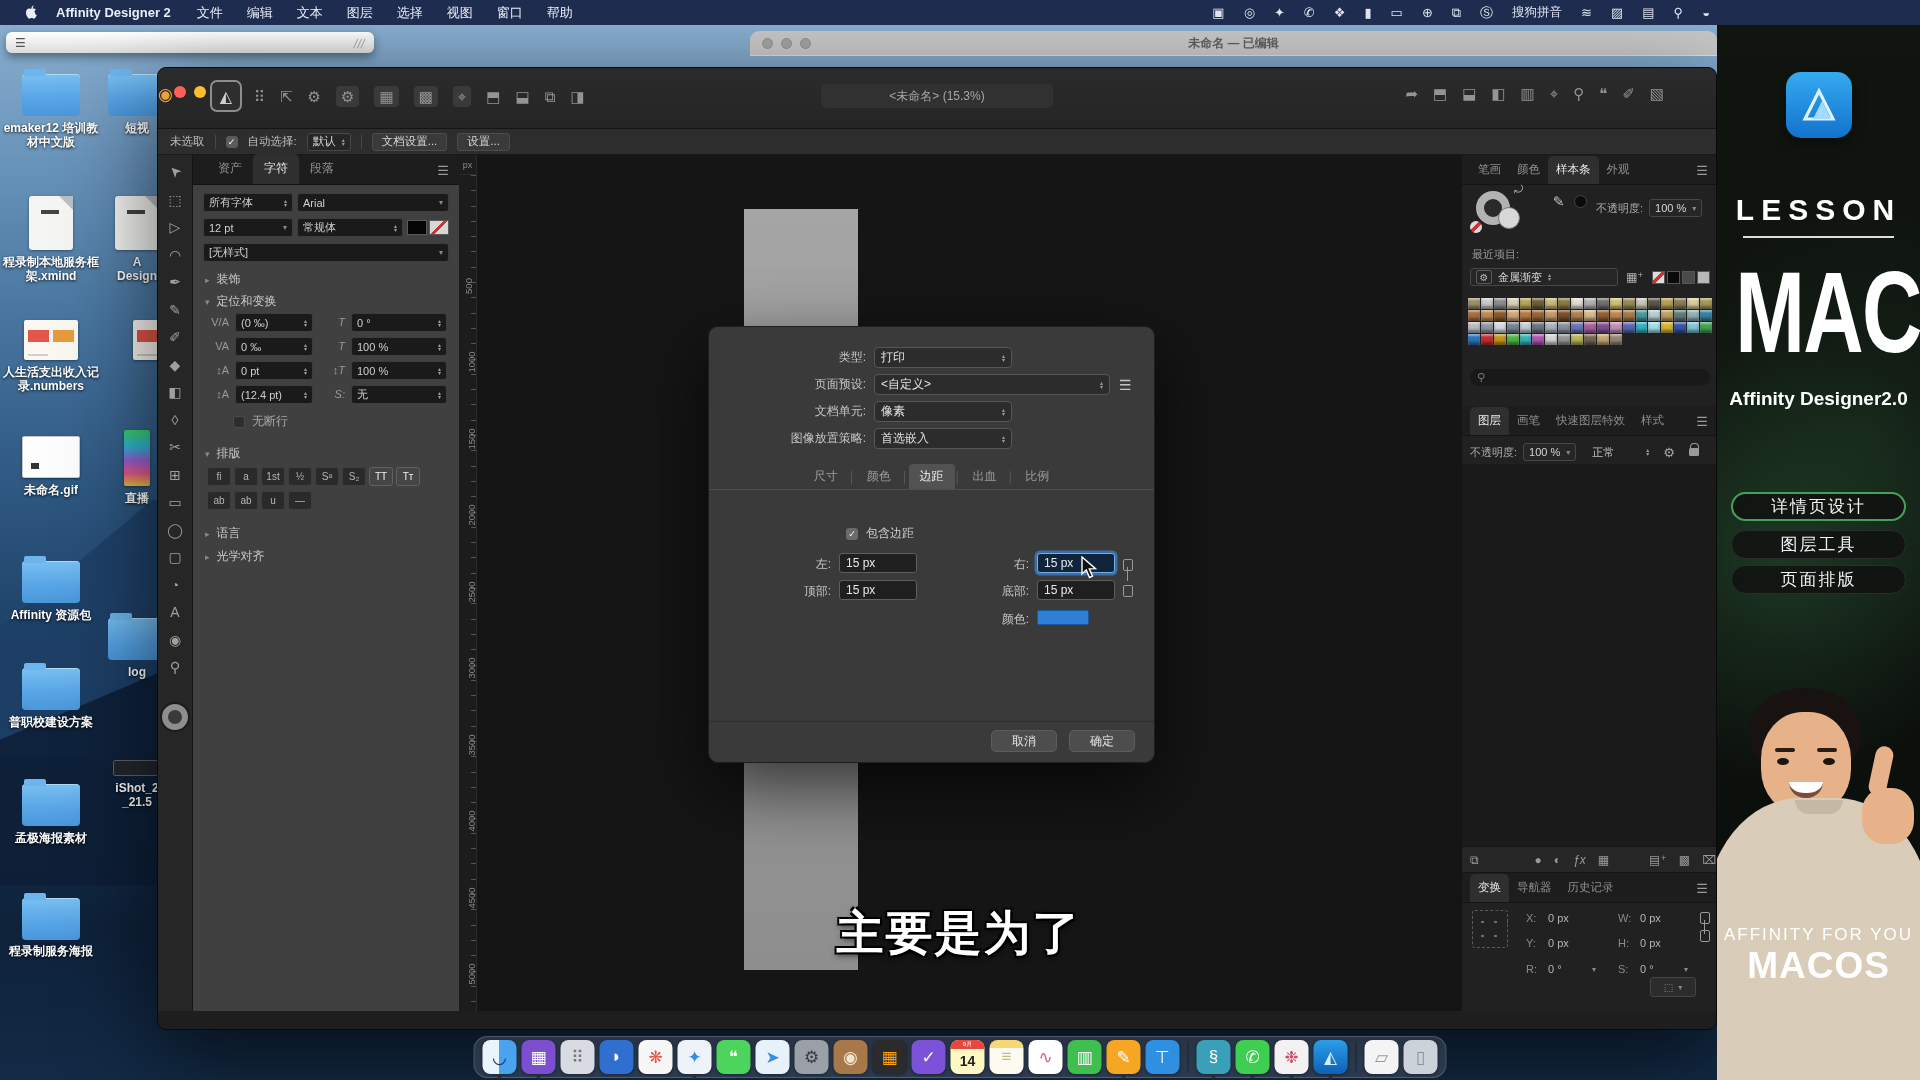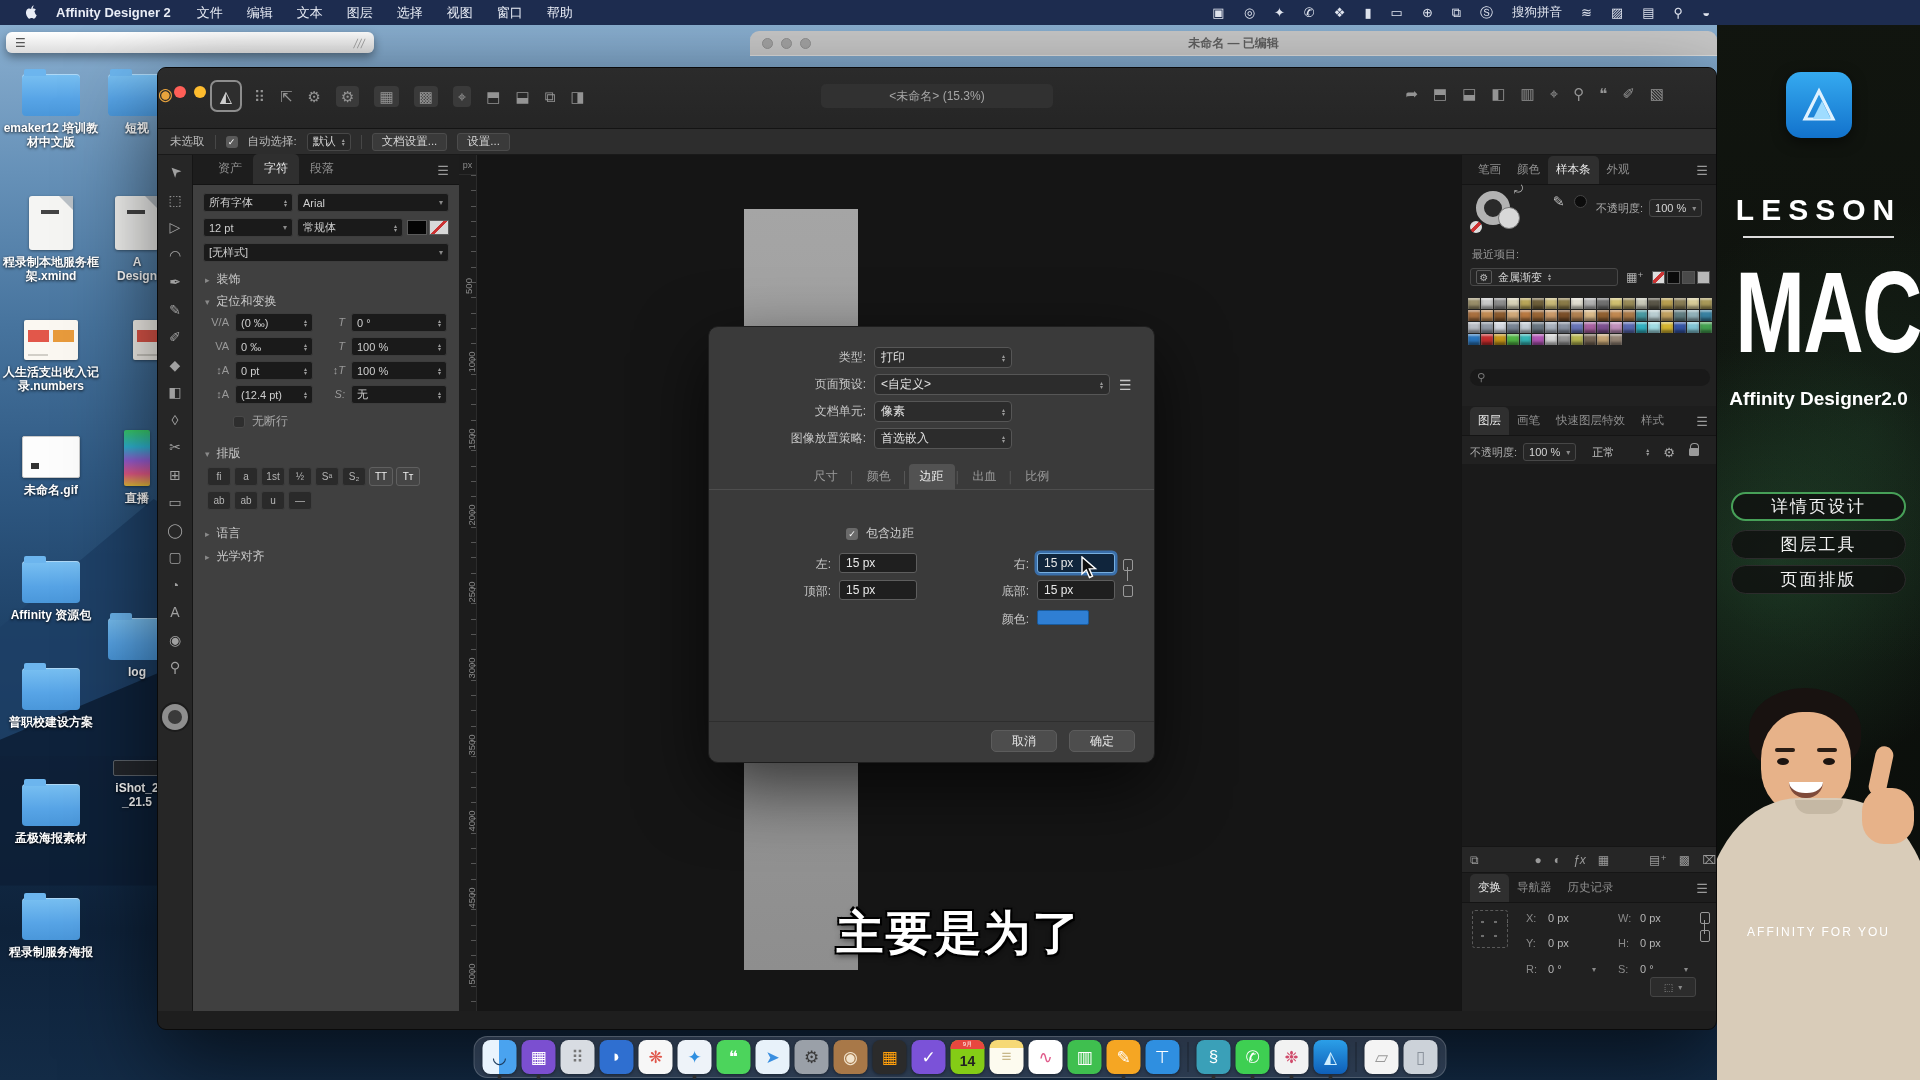--- a/index.html
+++ b/index.html
@@ -229,21 +229,21 @@
   .sb-lesson { position:absolute; left:0; top:193px; width:100%; text-align:center; font-size:30px; font-weight:bold;
     letter-spacing:7px; }
   .sb-underline { position:absolute; left:26px; top:236px; width:151px; height:2px; background:#dcdcdc; }
   .sb-mac { position:absolute; left:0; top:248px; width:100%; text-align:center; font-size:102px; font-weight:bold;
     transform:scale(.82,1.12); transform-origin:center top; letter-spacing:-2px; }
   .sb-sub { position:absolute; left:0; top:388px; width:100%; text-align:center; font-size:19px; font-weight:bold; }
   .sb-btn { position:absolute; left:14px; width:175px; height:29px; border-radius:15px; background:rgba(16,18,16,.85);
     color:#f2f2f2; font-size:17px; display:flex; align-items:center; justify-content:center; letter-spacing:2px;
     border:1px solid #2c2c2c; }
   .sb-btn.first { border:2px solid #47a058; }
-  .sb-foot1 { position:absolute; left:0; top:925px; width:100%; text-align:center; font-size:12px; letter-spacing:2px; }
+  .sb-foot1 { position:absolute; left:0; top:925px; width:100%; text-align:center; font-size:17px; letter-spacing:2px; }
   .sb-foot2 { position:absolute; left:0; top:945px; width:100%; text-align:center; font-size:37px; font-weight:bold;
     letter-spacing:1px; }
   
   .person { position:absolute; left:0; top:660px; width:203px; height:420px; }
   .p-hair { position:absolute; left:32px; top:28px; width:112px; height:84px; background:#181210;
     border-radius:52% 52% 40% 40%; }
   .p-face { position:absolute; left:44px; top:52px; width:90px; height:102px; background:#e7b289;
     border-radius:46% 46% 44% 44%; }
   .p-brow { position:absolute; width:20px; height:4px; background:#2a1d15; border-radius:2px; top:36px; }
   .p-eye { position:absolute; width:12px; height:7px; background:#1c1410; border-radius:50%; top:46px; }
@@ -302,21 +302,21 @@
       <div class="dt-label">Affinity 资源包</div>
     </div>
     <div class="dt-item" style="left: 1px; top: 662px;">
       <div class="icon-folder"></div>
       <div class="dt-label">普职校建设方案</div>
     </div>
     <div class="dt-item" style="left: 1px; top: 778px;">
       <div class="icon-folder"></div>
       <div class="dt-label">孟极海报素材</div>
     </div>
-    <div class="dt-item" style="left: 1px; top: 892px;">
+    <div class="dt-item" style="left: 1px; top: 892px; font-family: Liberation Mono, monospace;">
       <div class="icon-folder"></div>
       <div class="dt-label">程录制服务海报</div>
     </div>
     <div class="dt-item" style="left: 87px; top: 68px;">
       <div class="icon-folder"></div>
       <div class="dt-label">短视</div>
     </div>
     <div class="dt-item" style="left: 87px; top: 196px;">
       <div class="icon-doc"></div>
       <div class="dt-label">A
@@ -900,20 +900,21 @@
       <div class="p-eye" style="left:16px;"></div>
       <div class="p-eye" style="right:16px;"></div>
       <div class="p-smile"></div>
     </div>
     <div class="p-body"></div>
     <div class="p-collar"></div>
     <div class="p-thumb"></div>
     <div class="p-fist"></div>
   </div>
   <div class="sb-foot1">AFFINITY  FOR YOU</div>
+  <div class="sb-foot2">MACOS</div>
 </div>
 
 <div class="dock" id="dock">
     <div class="dock-item" style="background: linear-gradient(90deg, rgb(233, 244, 253) 50%, rgb(74, 163, 239) 50%);">
       <span style="color: rgb(26, 58, 92);">◡</span>
       <div class="dock-dot"></div>
     </div>
     <div class="dock-item" style="background: rgb(123, 79, 208);">
       <span style="color: rgb(255, 255, 255);">▦</span>
       <div class="dock-dot"></div>
@@ -942,21 +943,21 @@
     </div>
     <div class="dock-item" style="background: rgb(168, 120, 72);">
       <span style="color: rgb(242, 227, 203);">◉</span>
     </div>
     <div class="dock-item" style="background: rgb(43, 43, 43);">
       <span style="color: rgb(255, 159, 10);">▦</span>
     </div>
     <div class="dock-item" style="background: rgb(123, 82, 216);">
       <span style="color: rgb(255, 255, 255);">✓</span>
     </div>
-    <div class="dock-item" style="background: #84cc16;">
+    <div class="dock-item" style="background: #fef9c3;">
       <div class="cal-top">9月</div>
       <div class="cal-num">14</div>
     </div>
     <div class="dock-item" style="background: linear-gradient(rgb(246, 217, 118) 24%, rgb(253, 251, 239) 24%);">
       <span style="color: rgb(200, 184, 138);">≡</span>
     </div>
     <div class="dock-item" style="background: rgb(255, 255, 255);">
       <span style="color: rgb(224, 90, 138);">∿</span>
     </div>
     <div class="dock-item" style="background: rgb(63, 191, 79);">

